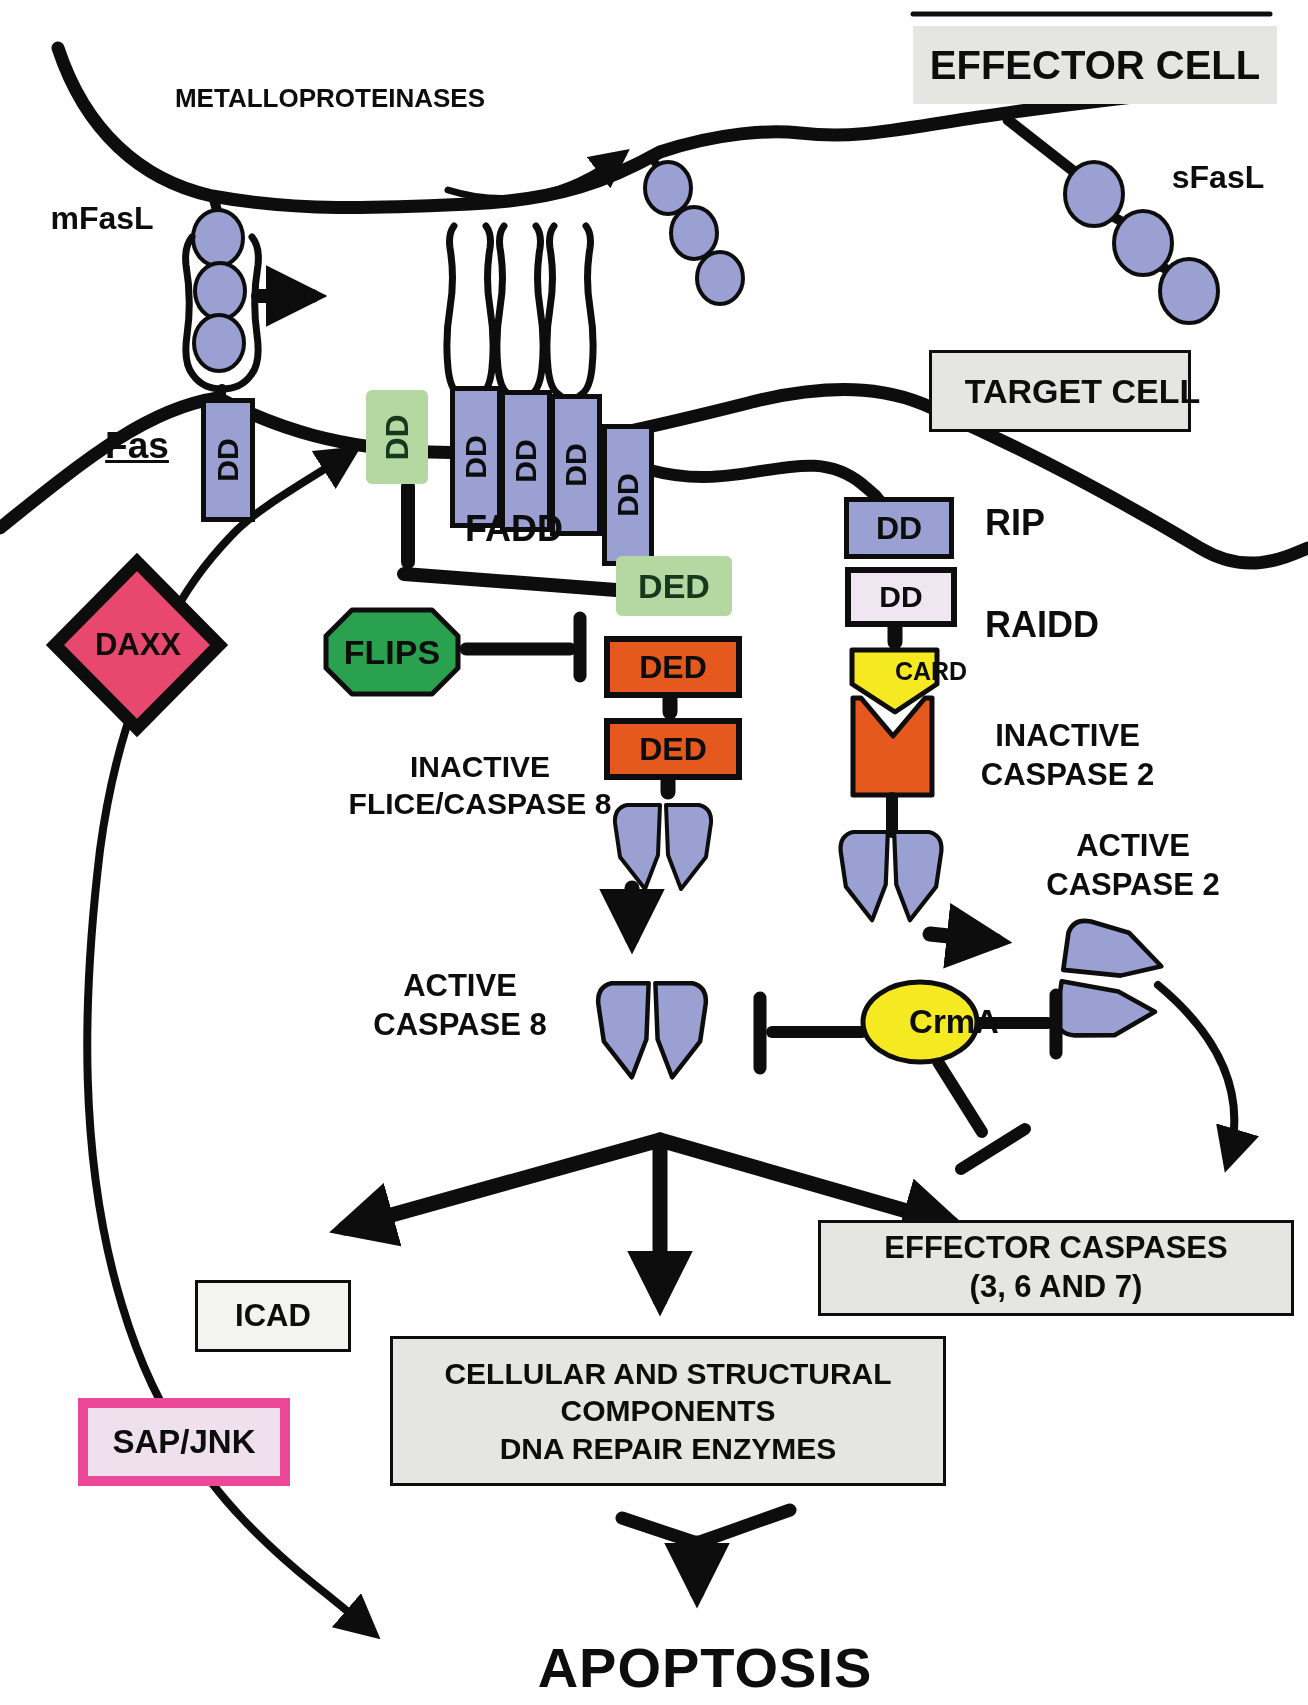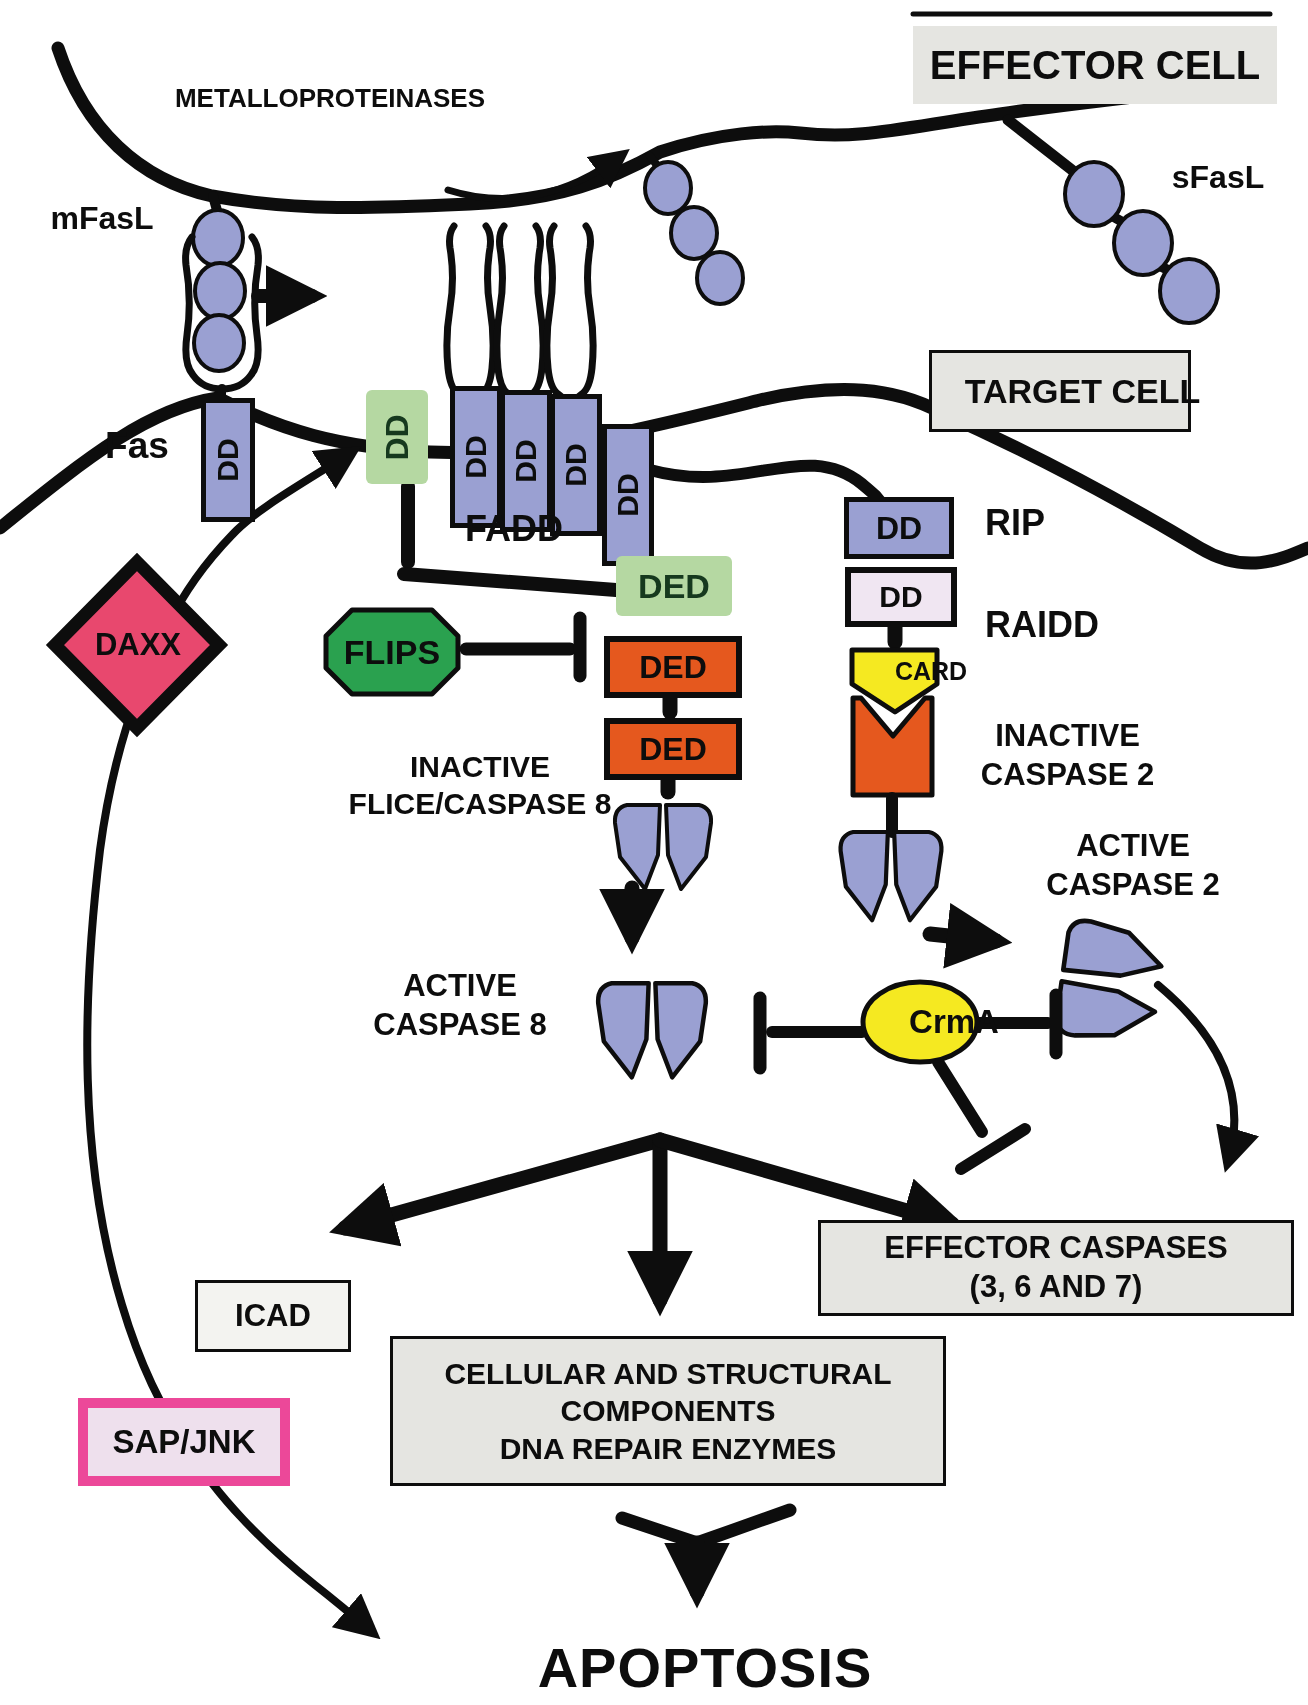--- a/index.html
+++ b/index.html
@@ -148,21 +148,21 @@
 
   <div class="abs" style="left:1158px;top:156px;width:120px;height:42px;">
     <span class="lbl" style="font-size:32px;">sFasL</span>
   </div>
 
   <div class="abs graybox" style="left:929px;top:350px;width:256px;height:76px;">
     <span class="lbl" style="font-size:34px;margin-left:45px;">TARGET CELL</span>
   </div>
 
   <div class="abs" style="left:98px;top:420px;width:78px;height:52px;">
-    <span class="lbl" style="font-size:37px;">Fas</span>
+    <span class="lbl" style="font-size:37px;text-decoration:underline;">Fas</span>
   </div>
 
   <div class="abs bluebox" style="left:201px;top:398px;width:44px;height:114px;">
     <span class="vtext" style="font-size:30px;">DD</span>
   </div>
 
   <div class="abs bluebox" style="left:450px;top:386px;width:42px;height:132px;">
     <span class="vtext" style="font-size:30px;">DD</span>
   </div>
   <div class="abs bluebox" style="left:500px;top:390px;width:42px;height:132px;">

